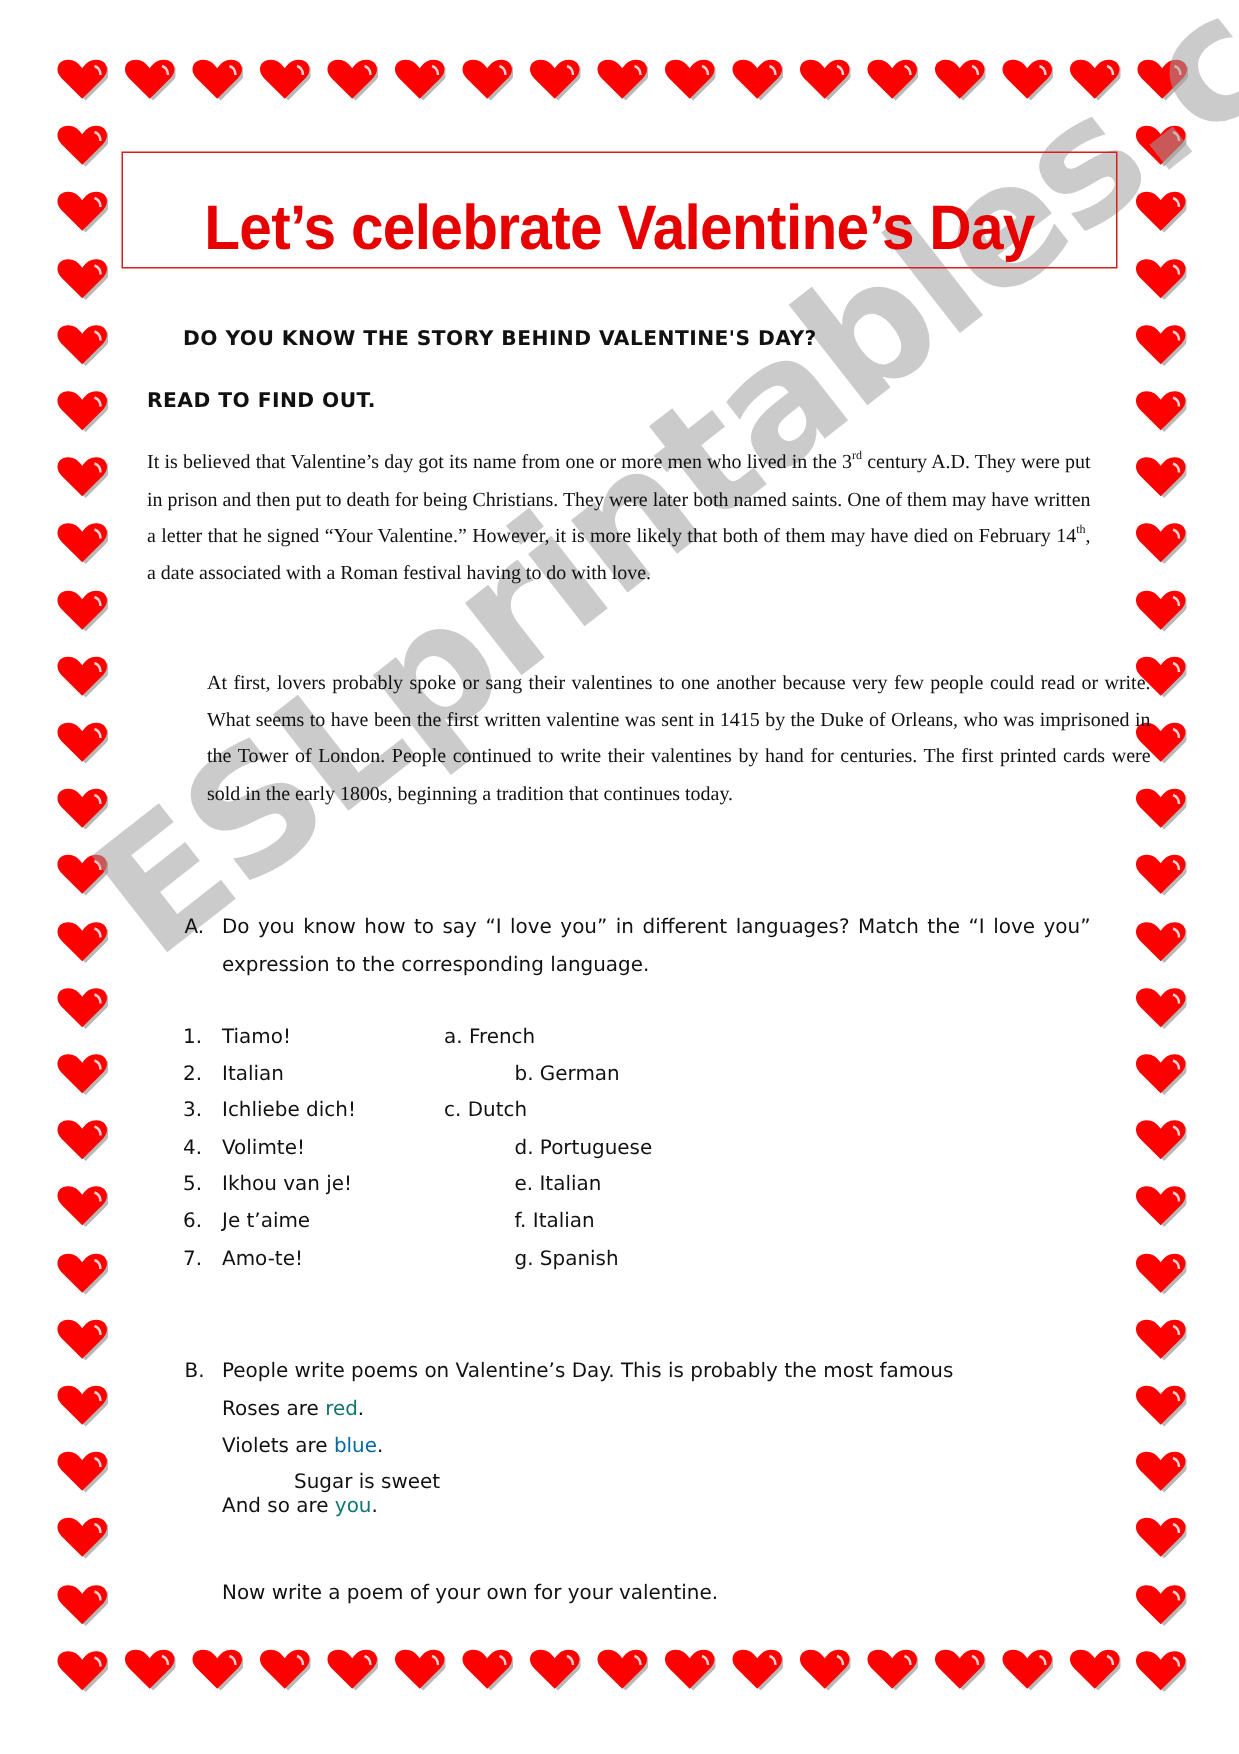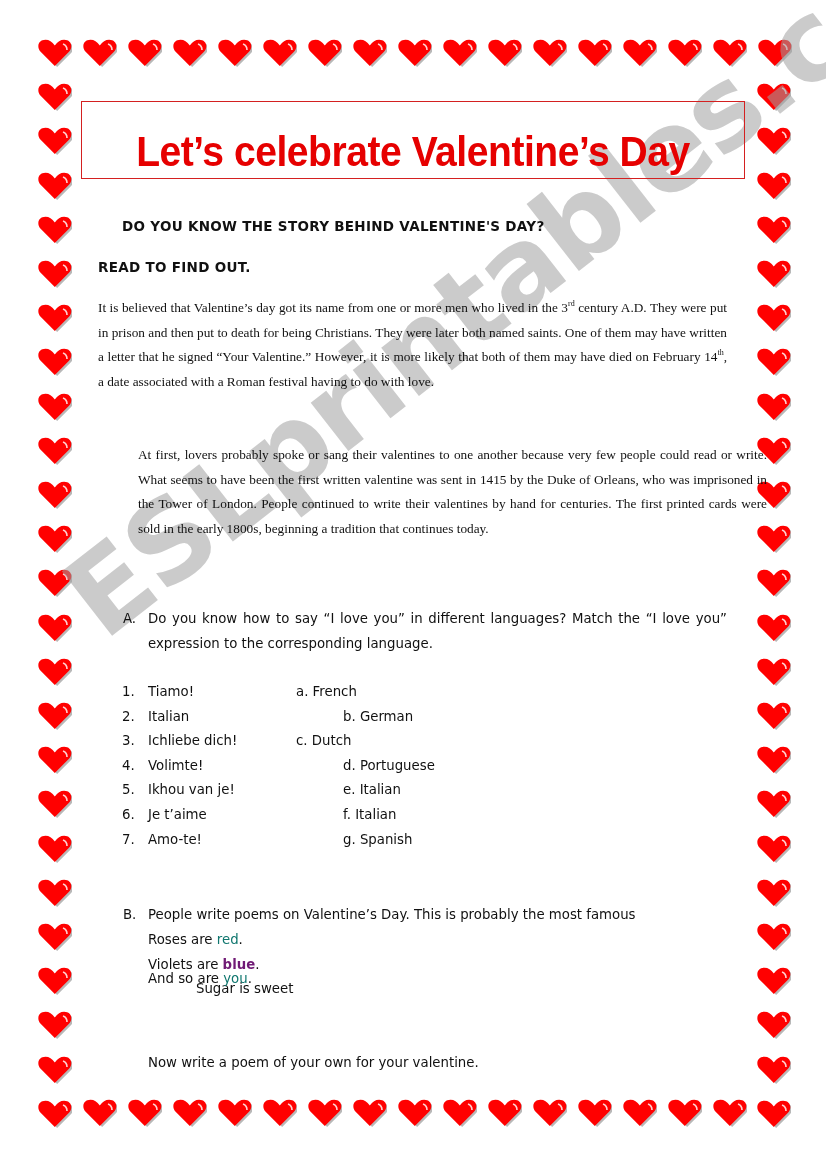--- a/index.html
+++ b/index.html
@@ -12,21 +12,21 @@
   .para p { margin: 0; font-family: Liberation Serif, serif; }
   sup { font-size: 8px; line-height: 0; vertical-align: 6px; }
   .label-letter { position: absolute; left: 123px; font-size: 13.3px; }
   .qtext { position: absolute; left: 148px; width: 579px; font-size: 13.3px; line-height: 25px; text-align: justify; text-align-last: left; }
   .match-row { position: absolute; font-size: 13.3px; height: 20px; }
   .num { position: absolute; left: 122px; }
   .expr { position: absolute; left: 148px; white-space: nowrap; }
   .lang { position: absolute; white-space: nowrap; }
   .poem-line { position: absolute; left: 148px; font-size: 13.3px; white-space: nowrap; }
   .red { color: #0f766e; }
-  .blue { color: #701a75; font-weight: bold; }
+  .blue { color: #0369a1; }
   .watermark { position: absolute; left: 40px; top: 560px; font-family: "DejaVu Sans", sans-serif; font-weight: bold; font-size: 112px; color: rgba(160,160,160,0.55); transform: rotate(-38deg); transform-origin: left top; white-space: nowrap; pointer-events: none; letter-spacing: -2px; }
 </style>
 </head>
 <body>
 
 <div id="border">
     <svg class="heart" style="left:38px;top:38px" viewBox="0 0 34 32">
     <path d="M19 30 L4 15 C-1 10 1 3 8 3 C12 3 15 5 19 9 C23 5 26 3 30 3 C37 3 39 10 34 15 Z" fill="#b8b8b8" transform="translate(2,2) scale(0.9)"></path>
     <path d="M17 30 L2 15 C-3 10 -1 2 7 2 C11 2 14 4 17 8 C20 4 23 2 27 2 C35 2 37 10 32 15 Z" fill="#ff0000" transform="translate(1,0) scale(0.93)"></path>
     <path d="M25 6 C28 7 29 9 29 12" stroke="#ffd0d0" stroke-width="1.6" fill="none"></path>
@@ -485,16 +485,16 @@
     </div>
   </div>
 
 <div class="label-letter" style="top:907px;">B.</div>
 <div class="poem-line" style="top:907px;">People write poems on Valentine’s Day. This is probably the most famous</div>
 
 <div id="poem">
     <div class="poem-line" style="top: 932px;"><span>Roses are </span><span class="red">red</span><span>.</span></div>
     <div class="poem-line" style="top: 956.6px;"><span>Violets are </span><span class="blue">blue</span><span>.</span></div>
     <div class="poem-line" style="top: 981.2px; margin-left: 48px;"><span>Sugar is sweet</span><span class=""></span><span></span></div>
-    <div class="poem-line" style="top: 971px;"><span>And so are </span><span class="red">you</span><span>.</span></div>
+    <div class="poem-line" style="top: 997px;"><span>And so are </span><span class="red">you</span><span>.</span></div>
   </div>
 
 <div class="poem-line" style="top:1055px;">Now write a poem of your own for your valentine.</div>
 
 </body></html>

